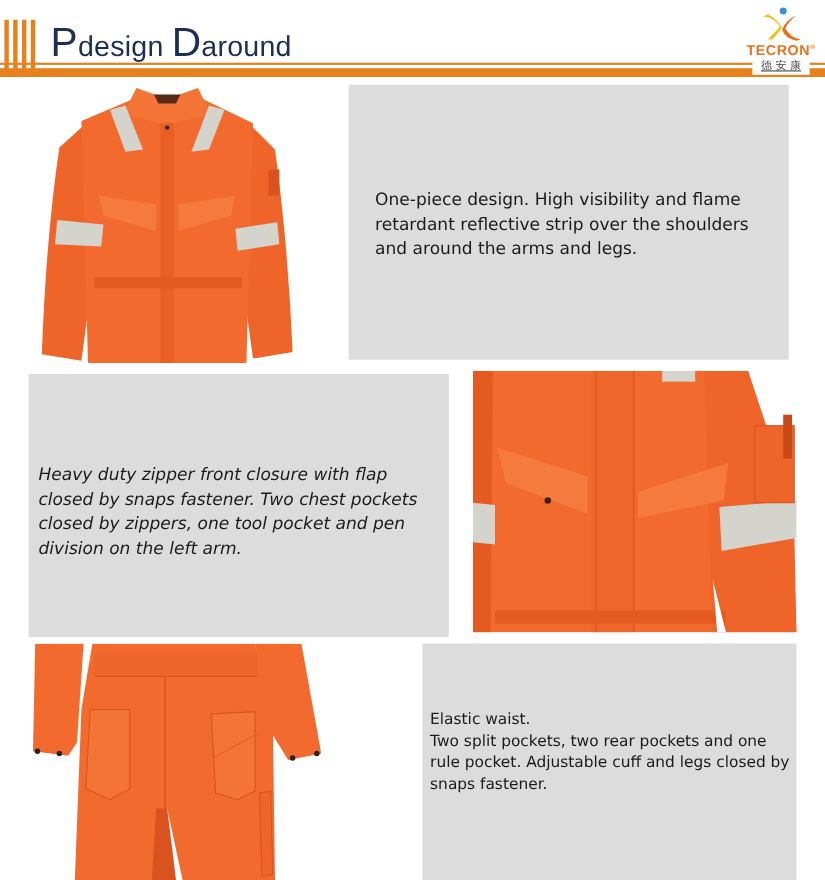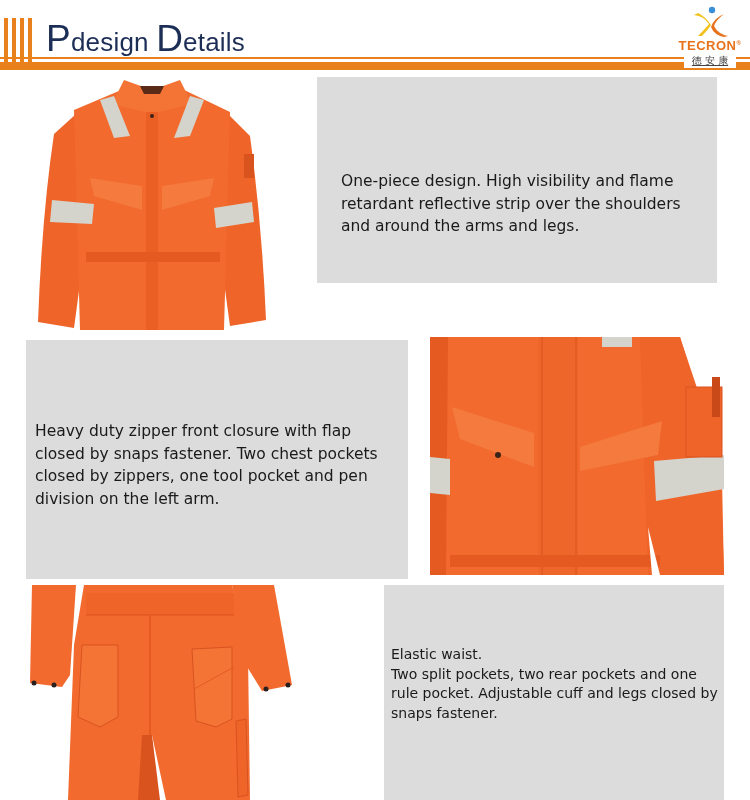--- a/index.html
+++ b/index.html
@@ -29,21 +29,21 @@
 <body>
 
 <div>
   <div class="vbar" style="left:4px"></div>
   <div class="vbar" style="left:12px"></div>
   <div class="vbar" style="left:20px"></div>
   <div class="vbar" style="left:28px"></div>
   <div class="hdr-line"></div>
   <div class="hdr-bar"></div>
   <div class="title">
-    <span class="cap">P</span><span>design </span><span class="cap">D</span><span>etails</span>
+    <span class="cap">P</span><span>design </span><span class="cap">D</span><span>around</span>
   </div>
 </div>
 
 <div class="logo">
   <svg class="abs" style="left:14px;top:0" width="40" height="32" viewBox="0 0 40 32">
     <circle cx="22" cy="4" r="3.2" fill="#3a8fd6"></circle>
     <path d="M4 9 Q14 10 19 18 Q14 24 8 30 L12 30 Q18 24 21 19 Q16 11 8 7 Z" fill="#f2c21b"></path>
     <path d="M34 8 Q26 14 24 20 Q28 28 38 30 L34 31 Q24 29 21 21 Q24 12 34 8 Z" fill="#e8721c"></path>
   </svg>
   <div class="logo-text"><span>TECRON</span><sup style="font-size:6px">®</sup></div>
@@ -72,25 +72,25 @@
 
     <path d="M18 126 L60 130 L58 150 L16 148 Z" fill="#d4d4cc"></path>
     <path d="M218 128 L180 134 L182 154 L220 148 Z" fill="#d4d4cc"></path>
 
     <rect x="52" y="178" width="134" height="10" fill="#e45a20"></rect>
 
     <rect x="210" y="80" width="10" height="24" fill="#d9531f"></rect>
   </svg>
 </div>
 
-<div class="box box1" style="left:317px;top:77px;width:400px;height:206px;">
+<div class="box box1" style="left:317px;top:77px;width:400px;height:250px;">
   <p>One-piece design. High visibility and flame retardant reflective strip over the shoulders and around the arms and legs.</p>
 </div>
 
-<div class="box box2" style="left:26px;top:340px;width:382px;height:239px;">
+<div class="box box2" style="left:26px;top:340px;width:382px;height:239px;font-style:italic;">
   <p>Heavy duty zipper front closure with flap closed by snaps fastener. Two chest pockets closed by zippers, one tool pocket and pen division on the left arm.</p>
 </div>
 
 <div class="photo" style="left:430px;top:337px;width:295px;height:238px;">
   <svg width="295" height="238" viewBox="0 0 295 238">
     <rect x="0" y="0" width="295" height="238" fill="#ffffff"></rect>
 
     <path d="M0 0 L250 0 L262 40 L292 140 L294 238 L0 238 Z" fill="#f26a2e"></path>
 
     <path d="M210 0 L250 0 L290 120 L294 238 L218 238 Z" fill="#ee6429"></path>

